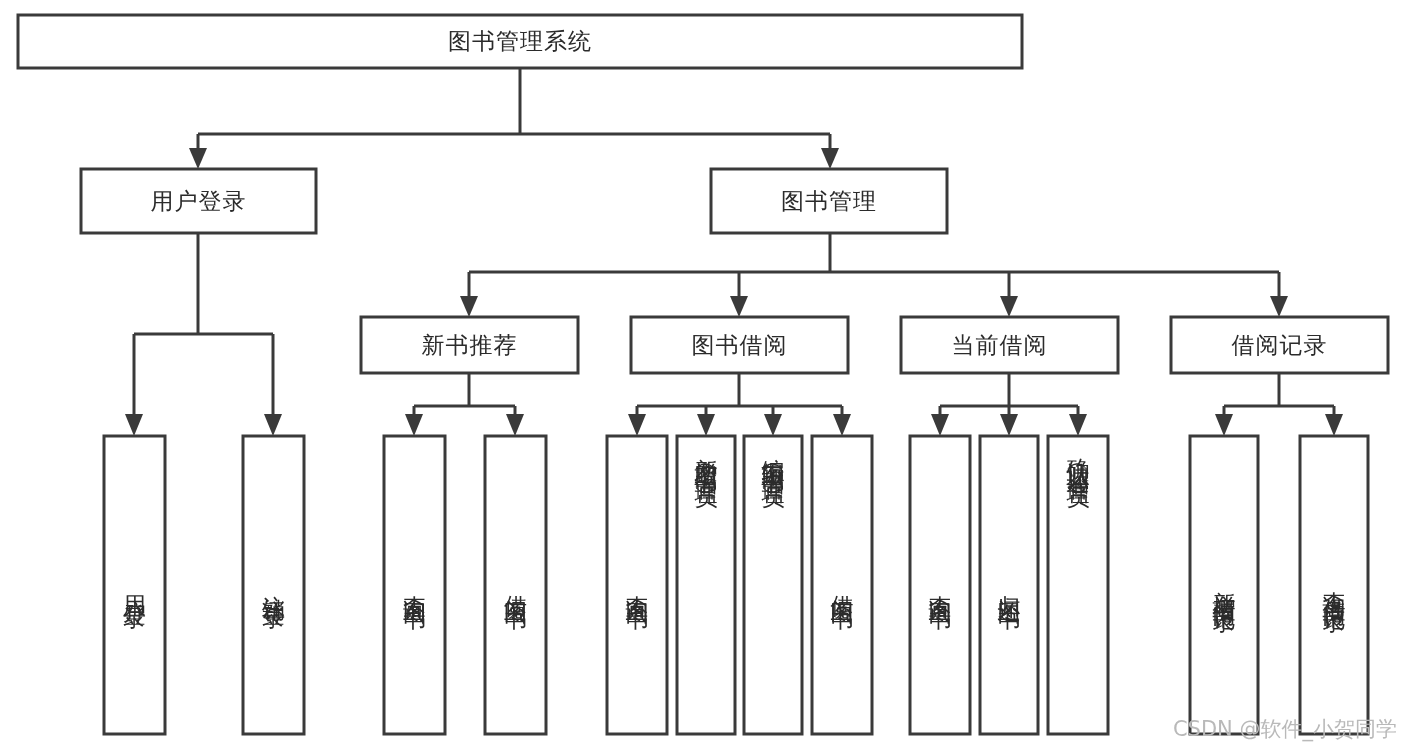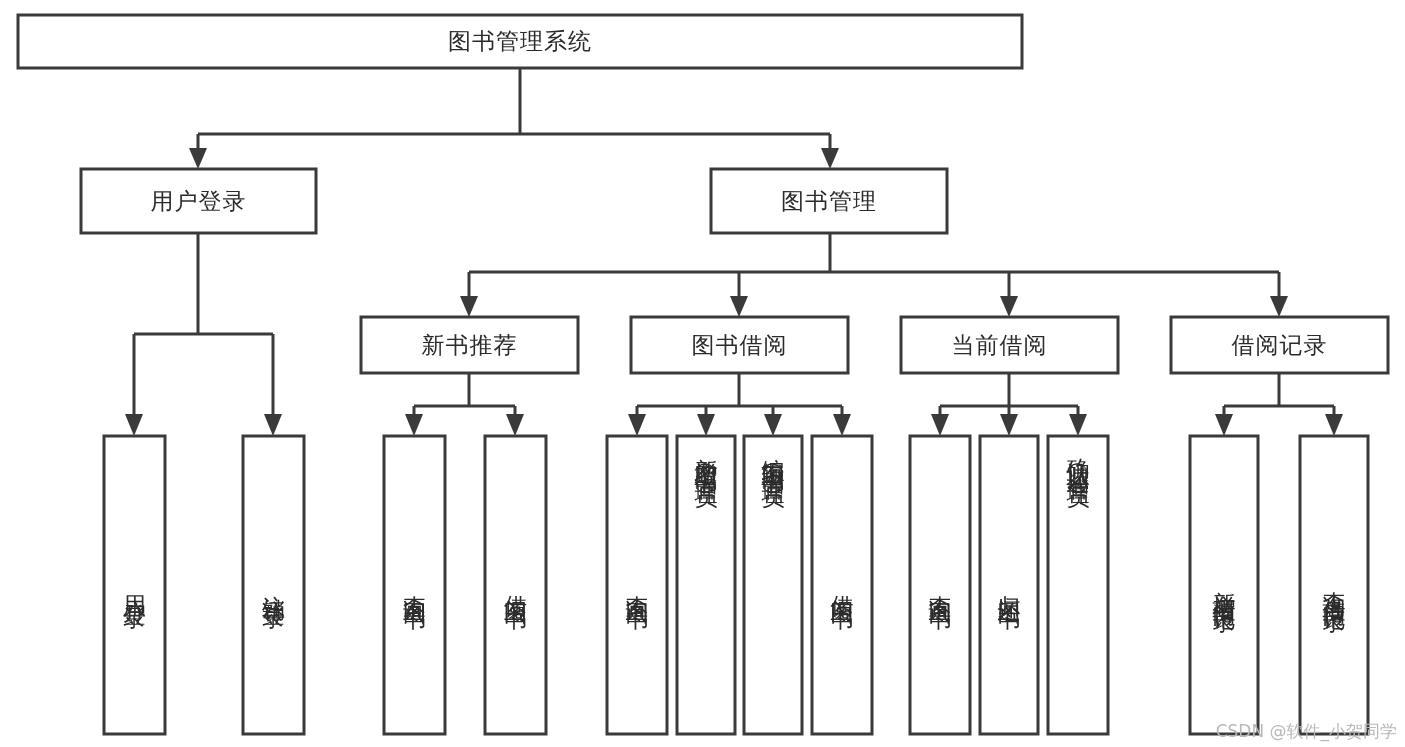--- a/index.html
+++ b/index.html
@@ -71,21 +71,21 @@
     font-size: 23px;
     color: #2b2b2b;
     letter-spacing: 1px;
     white-space: nowrap;
   }
   #watermark {
     position: absolute;
     right: 8px;
     bottom: 4px;
     font-family: "DejaVu Sans", "Liberation Sans", sans-serif;
-    font-size: 17px;
+    font-size: 21px;
     color: #b9b9b9;
     white-space: nowrap;
     pointer-events: none;
   }
 </style>
 </head>
 <body>
 
 <div id="diagram-root">
 

